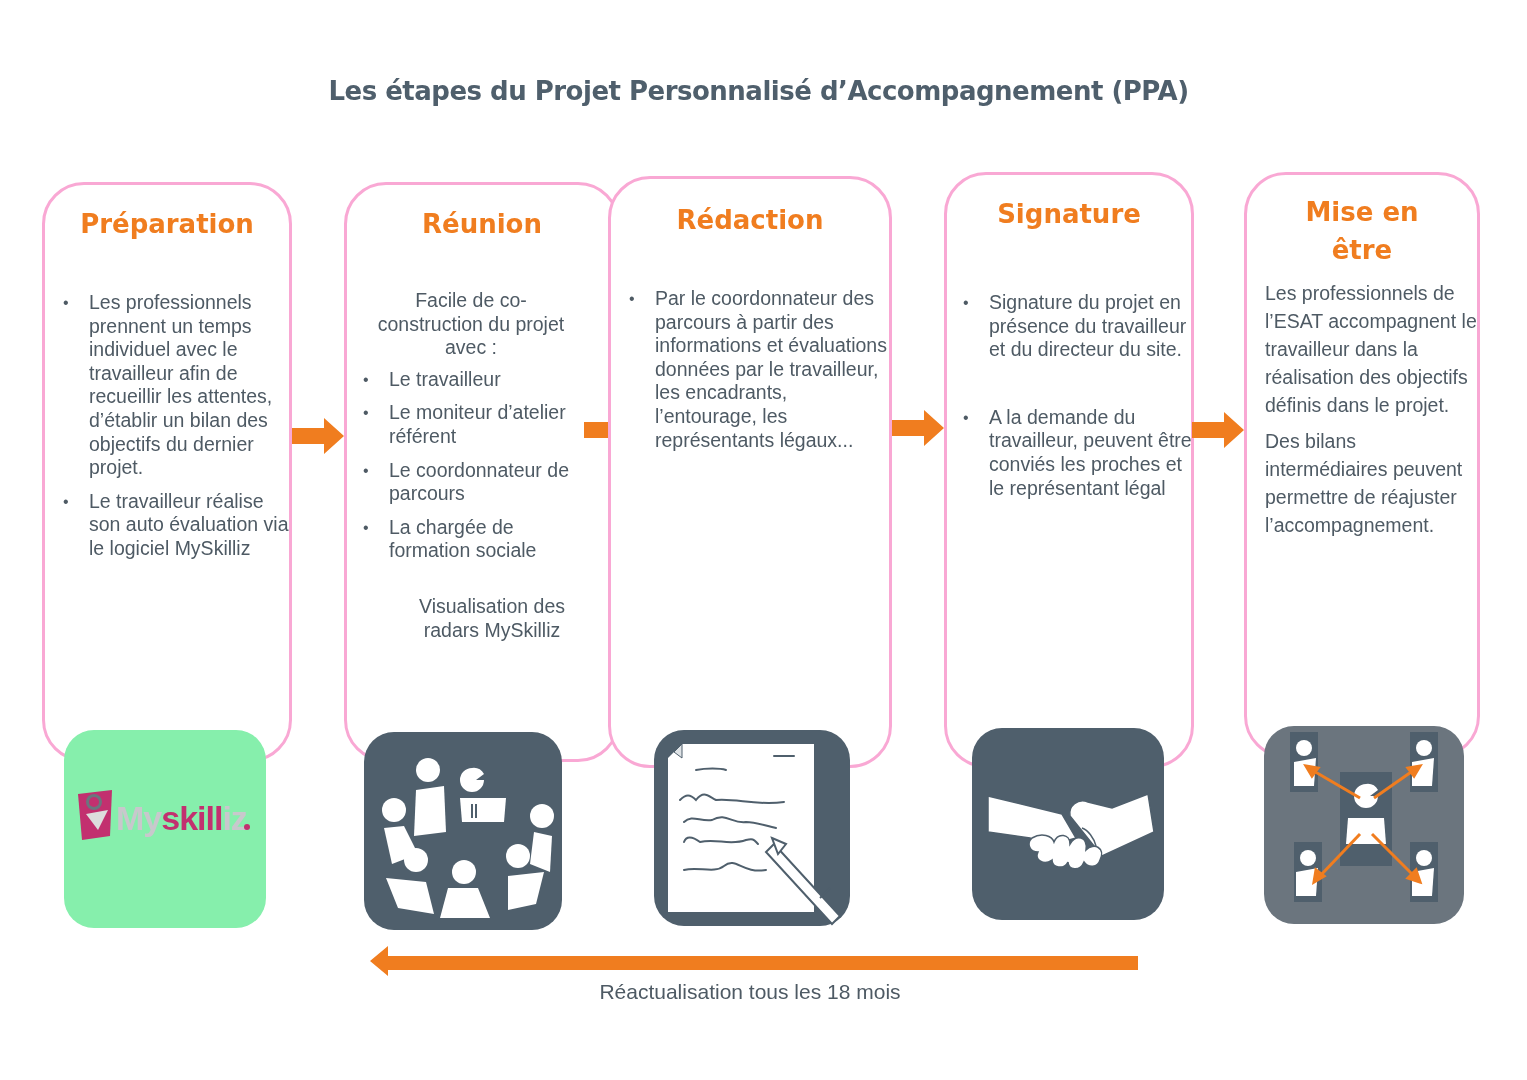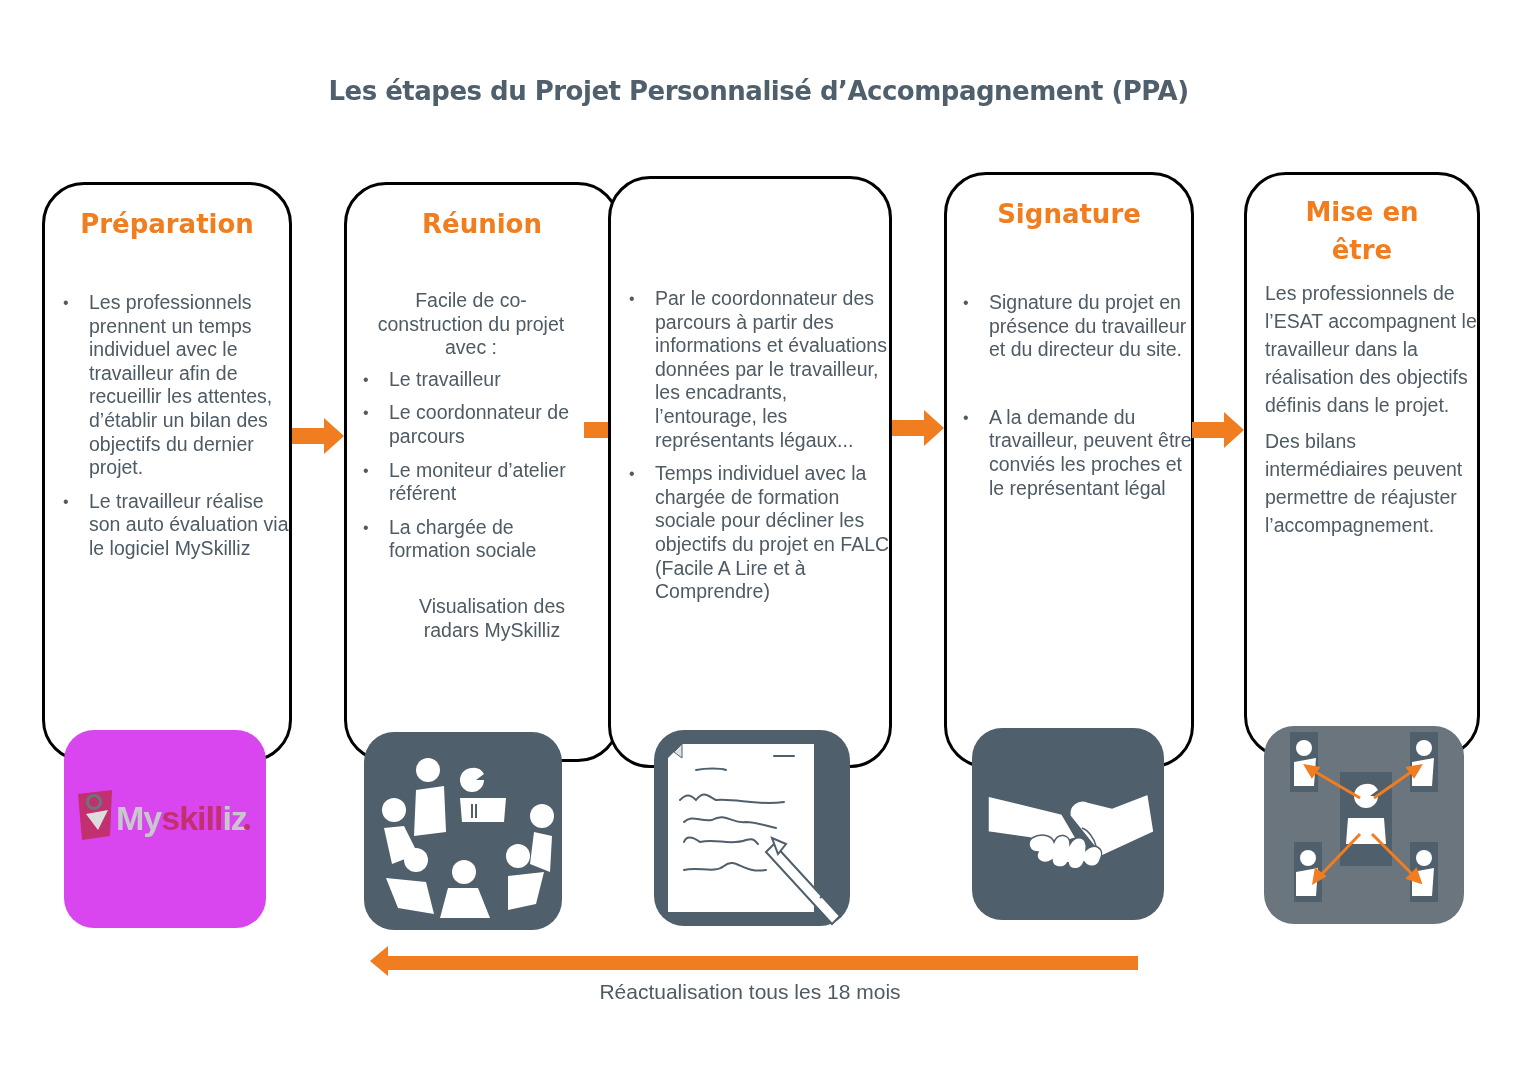--- a/index.html
+++ b/index.html
@@ -13,21 +13,21 @@
     .title {
       position: absolute; left: 0; top: 76px; width: 1517px;
       text-align: center;
       font-family: "DejaVu Sans", sans-serif;
       font-weight: bold; font-size: 26px; color: #4f5f6c;
       letter-spacing: -0.5px;
     }
 
     .card {
       position: absolute;
-      border: 3px solid #000000;
+      border: 3px solid #f9a8d4;
       border-radius: 42px;
       background: #ffffff;
       padding-left: 44px;
     }
     .card-title {
       position: absolute; left: 0; width: 100%;
       text-align: center;
       font-family: "DejaVu Sans", sans-serif;
       font-weight: bold; font-size: 26px; color: #f07d1f;
       line-height: 38px;
@@ -68,21 +68,21 @@
 
   <div class="card" style="left:42px; top:182px; width:250px; height:580px;">
     <div class="card-title" style="top:20px;">Préparation</div>
     <div class="card-body" style="left:18px; top:106px; width:228px;">
       <ul>
         <li>Les professionnels prennent un temps individuel avec le travailleur afin de recueillir les attentes, d’établir un bilan des objectifs du dernier projet.</li>
         <li>Le travailleur réalise son auto évaluation via le logiciel MySkilliz</li>
       </ul>
     </div>
   </div>
-  <div class="tile" style="left:64px; top:730px; width:202px; height:198px; background:#d946ef;text-align:right;">
+  <div class="tile" style="left:64px; top:730px; width:202px; height:198px; background:#86efac;text-align:right;">
     <svg viewBox="0 0 202 198">
       <g>
         <path d="M14 64 L48 60 L46 106 L18 110 Z" fill="#c2306f"></path>
         <circle cx="30" cy="72" r="8" fill="#6b757e"></circle>
         <circle cx="30" cy="72" r="5" fill="#c2306f"></circle>
         <path d="M22 84 L44 80 L34 100 Z" fill="#dddddd"></path>
       </g>
       <text x="52" y="100" font-family="Liberation Sans, sans-serif" font-size="34" font-weight="bold" letter-spacing="-1">
         <tspan fill="#c8c8cc">My</tspan><tspan fill="#c2306f">skill</tspan><tspan fill="#c8c8cc">iz</tspan>
       </text>
@@ -95,22 +95,22 @@
       <path d="M0 10 H32 V0 L52 18 L32 36 V26 H0 Z" fill="#f07d1f"></path>
     </svg>
   </div>
 
   <div class="card" style="left:344px; top:182px; width:276px; height:580px;">
     <div class="card-title" style="top:20px;">Réunion</div>
     <div class="card-body" style="left:16px; top:104px; width:216px;">
       <div class="intro">Facile de co-construction du projet avec :</div>
       <ul>
         <li>Le travailleur</li>
+        <li>Le moniteur d’atelier référent</li>
         <li>Le coordonnateur de parcours</li>
-        <li>Le moniteur d’atelier référent</li>
         <li>La chargée de formation sociale</li>
       </ul>
       <div class="outro">Visualisation des radars MySkilliz</div>
     </div>
   </div>
   <div class="tile" style="left:364px; top:732px; width:198px; height:198px; background:#4f5f6c;">
     <svg viewBox="0 0 198 198">
       <g fill="#ffffff">
         <circle cx="64" cy="38" r="12"></circle>
         <path d="M52 58 L80 54 L82 100 L50 104 Z"></path>
@@ -131,24 +131,24 @@
     </svg>
   </div>
 
   <div class="step-arrow" style="left:584px; top:412px;">
     <svg width="54" height="36" viewBox="0 0 54 36">
       <path d="M0 10 H32 V0 L52 18 L32 36 V26 H0 Z" fill="#f07d1f"></path>
     </svg>
   </div>
 
   <div class="card" style="left:608px; top:176px; width:284px; height:592px;">
+    <div class="card-title" style="top:22px;">Rédaction</div>
     <div class="card-body" style="left:18px; top:108px; width:262px;">
       <ul>
         <li>Par le coordonnateur des parcours à partir des informations et évaluations données par le travailleur, les encadrants, l’entourage, les représentants légaux...</li>
-        <li>Temps individuel avec la chargée de formation sociale pour décliner les objectifs du projet en FALC (Facile A Lire et à Comprendre)</li>
       </ul>
     </div>
   </div>
   <div class="tile" style="left:654px; top:730px; width:196px; height:196px; background:#4f5f6c;">
     <svg viewBox="0 0 196 196">
       <path d="M14 14 L160 14 L160 182 L14 182 Z" fill="#ffffff"></path>
       <path d="M14 14 L28 14 L14 28 Z" fill="#4f5f6c"></path>
       <path d="M20 22 L28 14 L28 28 Z" fill="#dfe3e6" stroke="#4f5f6c" stroke-width="1"></path>
       <g fill="none" stroke="#4f5f6c" stroke-width="2" stroke-linecap="round">
         <path d="M120 26 h20"></path>

